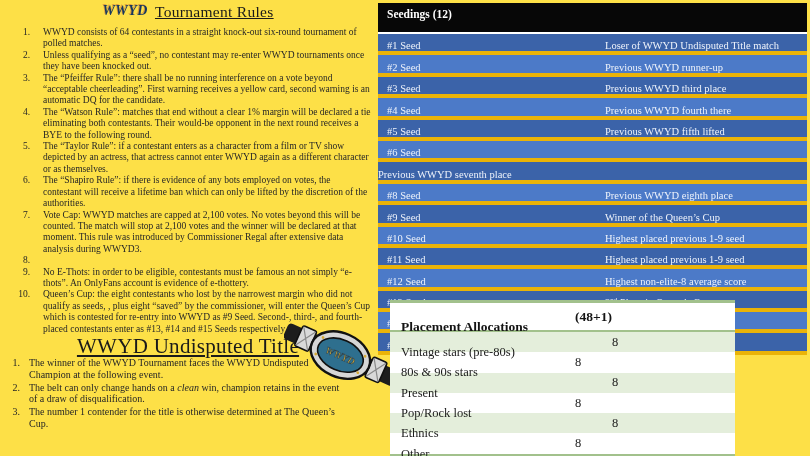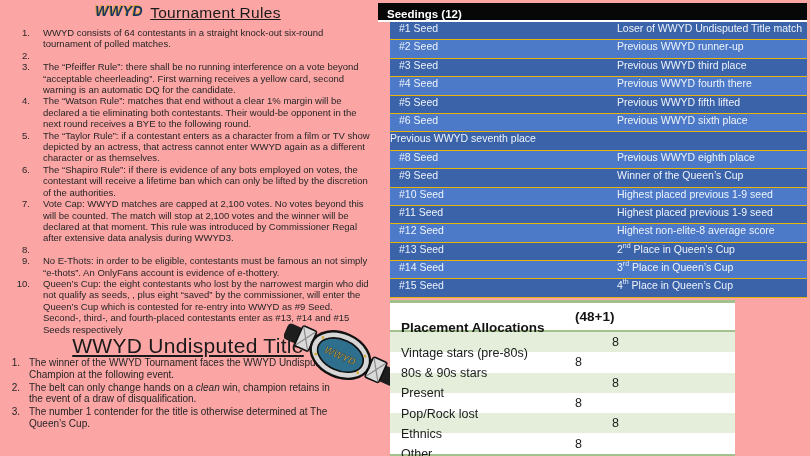--- a/index.html
+++ b/index.html
@@ -1,17 +1,17 @@
 <!DOCTYPE html>
 <html><head>
 <meta charset="utf-8">
 <style>
   html,body{margin:0;padding:0;background:#fff;}
-  .page{position:relative;width:810px;height:456px;background:#fca5a5;overflow:hidden;
-        font-family:Liberation Sans, sans-serif;color:#262626;}
+  .page{position:relative;width:810px;height:456px;background:#fde047;overflow:hidden;
+        font-family:Liberation Serif, serif;color:#262626;}
 
   
   .left-panel{position:absolute;left:0;top:0;width:376px;height:456px;}
   .rules-header{position:absolute;left:0;top:3px;width:376px;text-align:center;white-space:nowrap;}
   .logo{display:inline-block;font-size:14px;font-weight:bold;font-style:italic;
         color:#17375e;letter-spacing:.5px;text-shadow:-1px -1px 0 #dd9f3d;vertical-align:2px;margin-right:7px;}
   .rules-title{font-size:15.5px;color:#1a1a1a;text-decoration:underline;letter-spacing:.3px;}
 
   ol.rules-list{list-style:none;margin:0;padding:0;position:absolute;left:0;top:27px;width:374px;}
   ol.rules-list li{display:flex;font-size:9.5px;line-height:11.4px;}
@@ -23,25 +23,25 @@
 
   ol.title-list{list-style:none;margin:0;padding:0;position:absolute;left:0;top:357px;width:345px;}
   ol.title-list li{display:flex;font-size:10px;line-height:11.6px;margin-bottom:1.5px;}
   .tnum{width:20px;text-align:right;flex:0 0 20px;}
   .ttxt{margin-left:9px;flex:1;}
 
   .belt{position:absolute;left:284px;top:316px;width:112px;height:80px;}
 
   
   .seedings{position:absolute;left:378px;top:3px;width:429px;}
-  .seed-header{height:17px;background:#070707;color:#ffffff;font-size:11.5px;font-weight:bold;
+  .seed-header{height:29px;background:#070707;color:#ffffff;font-size:11.5px;font-weight:bold;
                line-height:22px;padding-left:9px;box-sizing:border-box;}
   .seed-gap{height:2px;background:#ffffff;}
-  .seed-row{display:flex;height:17.4px;border-bottom:1px solid #eab308;box-sizing:content-box;
-            align-items:flex-start;color:#eef3fb;font-size:10.5px;margin-left:12px;}
+  .seed-row{display:flex;height:17.4px;border-bottom:4px solid #eab308;box-sizing:content-box;
+            align-items:flex-end;color:#eef3fb;font-size:10.5px;}
   .seed-row.dark{background:#3b63a9;}
   .seed-row.light{background:#4c7ac8;}
   .seed-col{flex:0 0 227px;padding-left:9px;box-sizing:border-box;}
   .desc-col{flex:1;}
   .sup{font-size:7px;vertical-align:top;position:relative;top:-1px;}
 
   
   .placement{position:absolute;left:390px;top:300px;width:345px;border-top:3px solid #a2c18c;}
   .pl-header{display:flex;height:27px;align-items:center;background:#ffffff;
              border-bottom:2px solid #a2c18c;font-size:13.5px;font-weight:bold;color:#141414;}
@@ -62,20 +62,21 @@
       <span class="logo">WWYD</span><span class="rules-title">Tournament Rules</span>
     </div>
 
     <ol class="rules-list">
       <li>
           <span class="rnum">1.</span>
           <span class="rtxt">WWYD consists of 64 contestants in a straight knock-out six-round tournament of polled matches.</span>
         </li>
       <li>
           <span class="rnum">2.</span>
+          <span class="rtxt">Unless qualifying as a “seed”, no contestant may re-enter WWYD tournaments once they have been knocked out.</span>
         </li>
       <li>
           <span class="rnum">3.</span>
           <span class="rtxt">The “Pfeiffer Rule”: there shall be no running interference on a vote beyond “acceptable cheerleading”. First warning receives a yellow card, second warning is an automatic DQ for the candidate.</span>
         </li>
       <li>
           <span class="rnum">4.</span>
           <span class="rtxt">The “Watson Rule”: matches that end without a clear 1% margin will be declared a tie eliminating both contestants. Their would-be opponent in the next round receives a BYE to the following round.</span>
         </li>
       <li>
@@ -159,21 +160,20 @@
     <div class="seed-row light">
         <span class="seed-col">#4 Seed</span>
         <span class="desc-col">Previous WWYD fourth there</span>
       </div>
     <div class="seed-row dark">
         <span class="seed-col">#5 Seed</span>
         <span class="desc-col">Previous WWYD fifth lifted</span>
       </div>
     <div class="seed-row light">
         <span class="seed-col">#6 Seed</span>
-        <span class="desc-col">Previous WWYD sixth place</span>
       </div>
     <div class="seed-row dark">
         <span class="desc-col">Previous WWYD seventh place</span>
       </div>
     <div class="seed-row light">
         <span class="seed-col">#8 Seed</span>
         <span class="desc-col">Previous WWYD eighth place</span>
       </div>
     <div class="seed-row dark">
         <span class="seed-col">#9 Seed</span>

